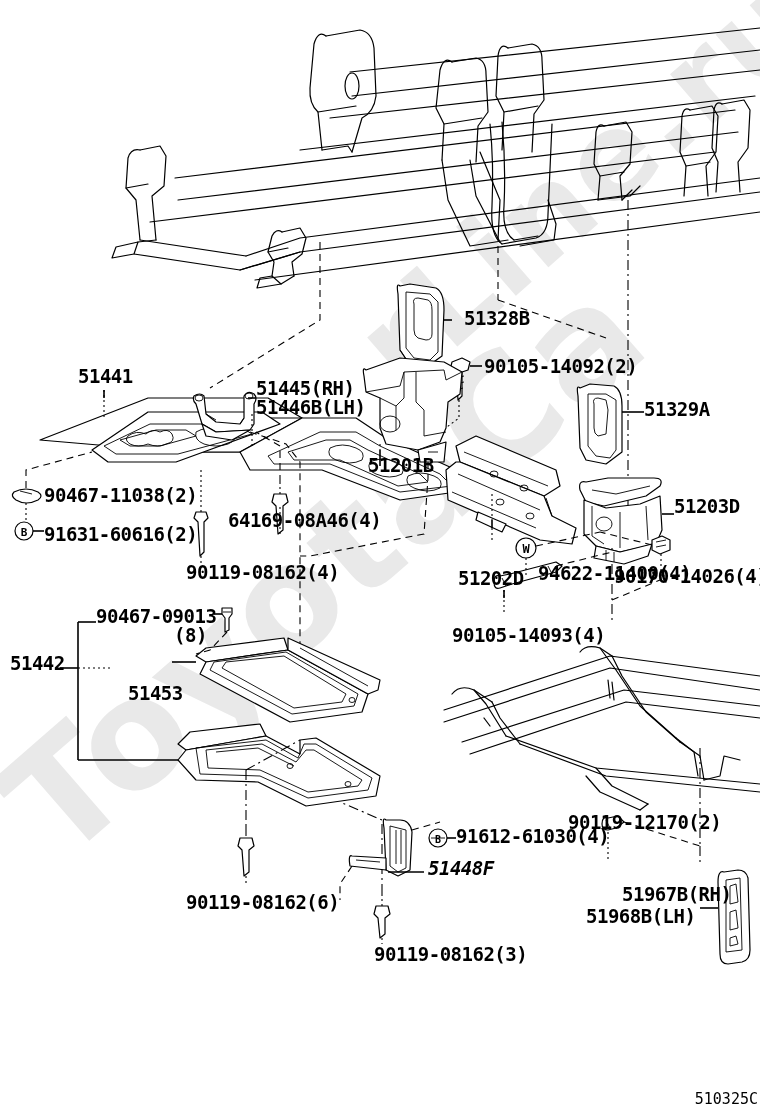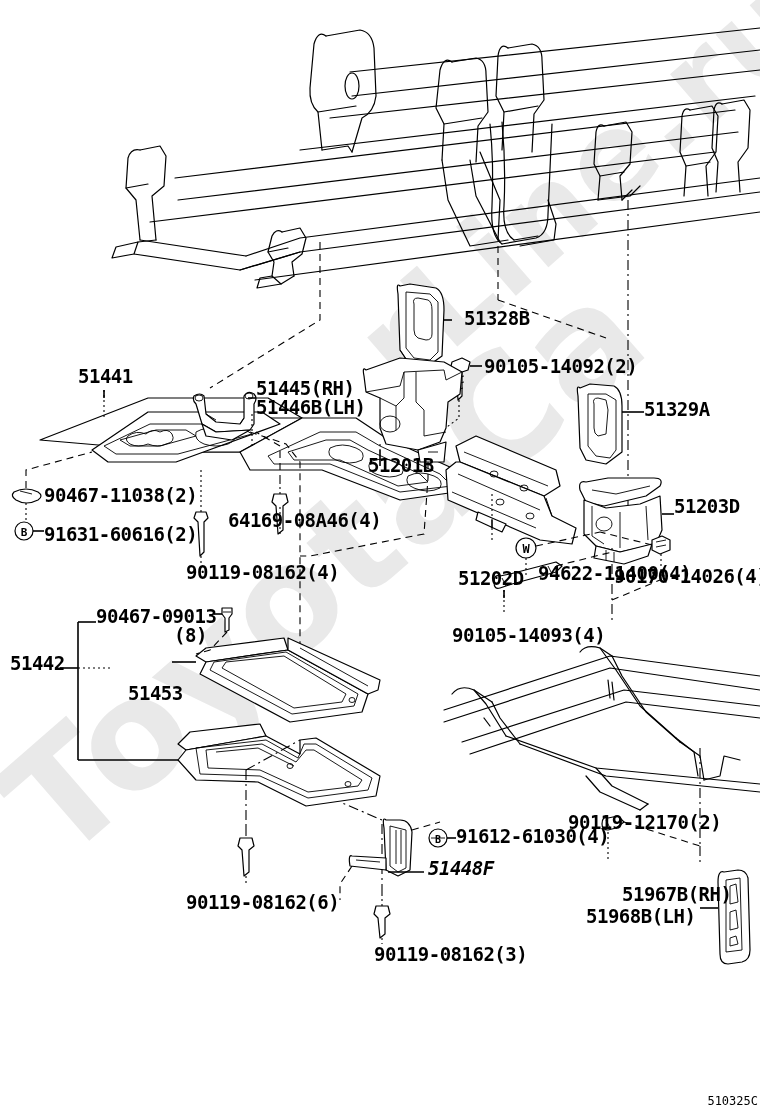--- a/index.html
+++ b/index.html
@@ -49,21 +49,21 @@
     font-size:19px;
     line-height:21px;
     color:#000;
     white-space:nowrap;
     letter-spacing:-0.5px;
   }
   .diagid{
     position:absolute;z-index:4;
     right:2px;bottom:4px;
     font-family:"DejaVu Sans Mono","Liberation Mono",monospace;
-    font-size:12px;font-weight:400;letter-spacing:0px;
+    font-size:15px;font-weight:400;letter-spacing:0px;
     color:#000;
   }
   
 </style>
 </head>
 <body>
 
 <div id="sheet">
 
   <div id="watermark">

